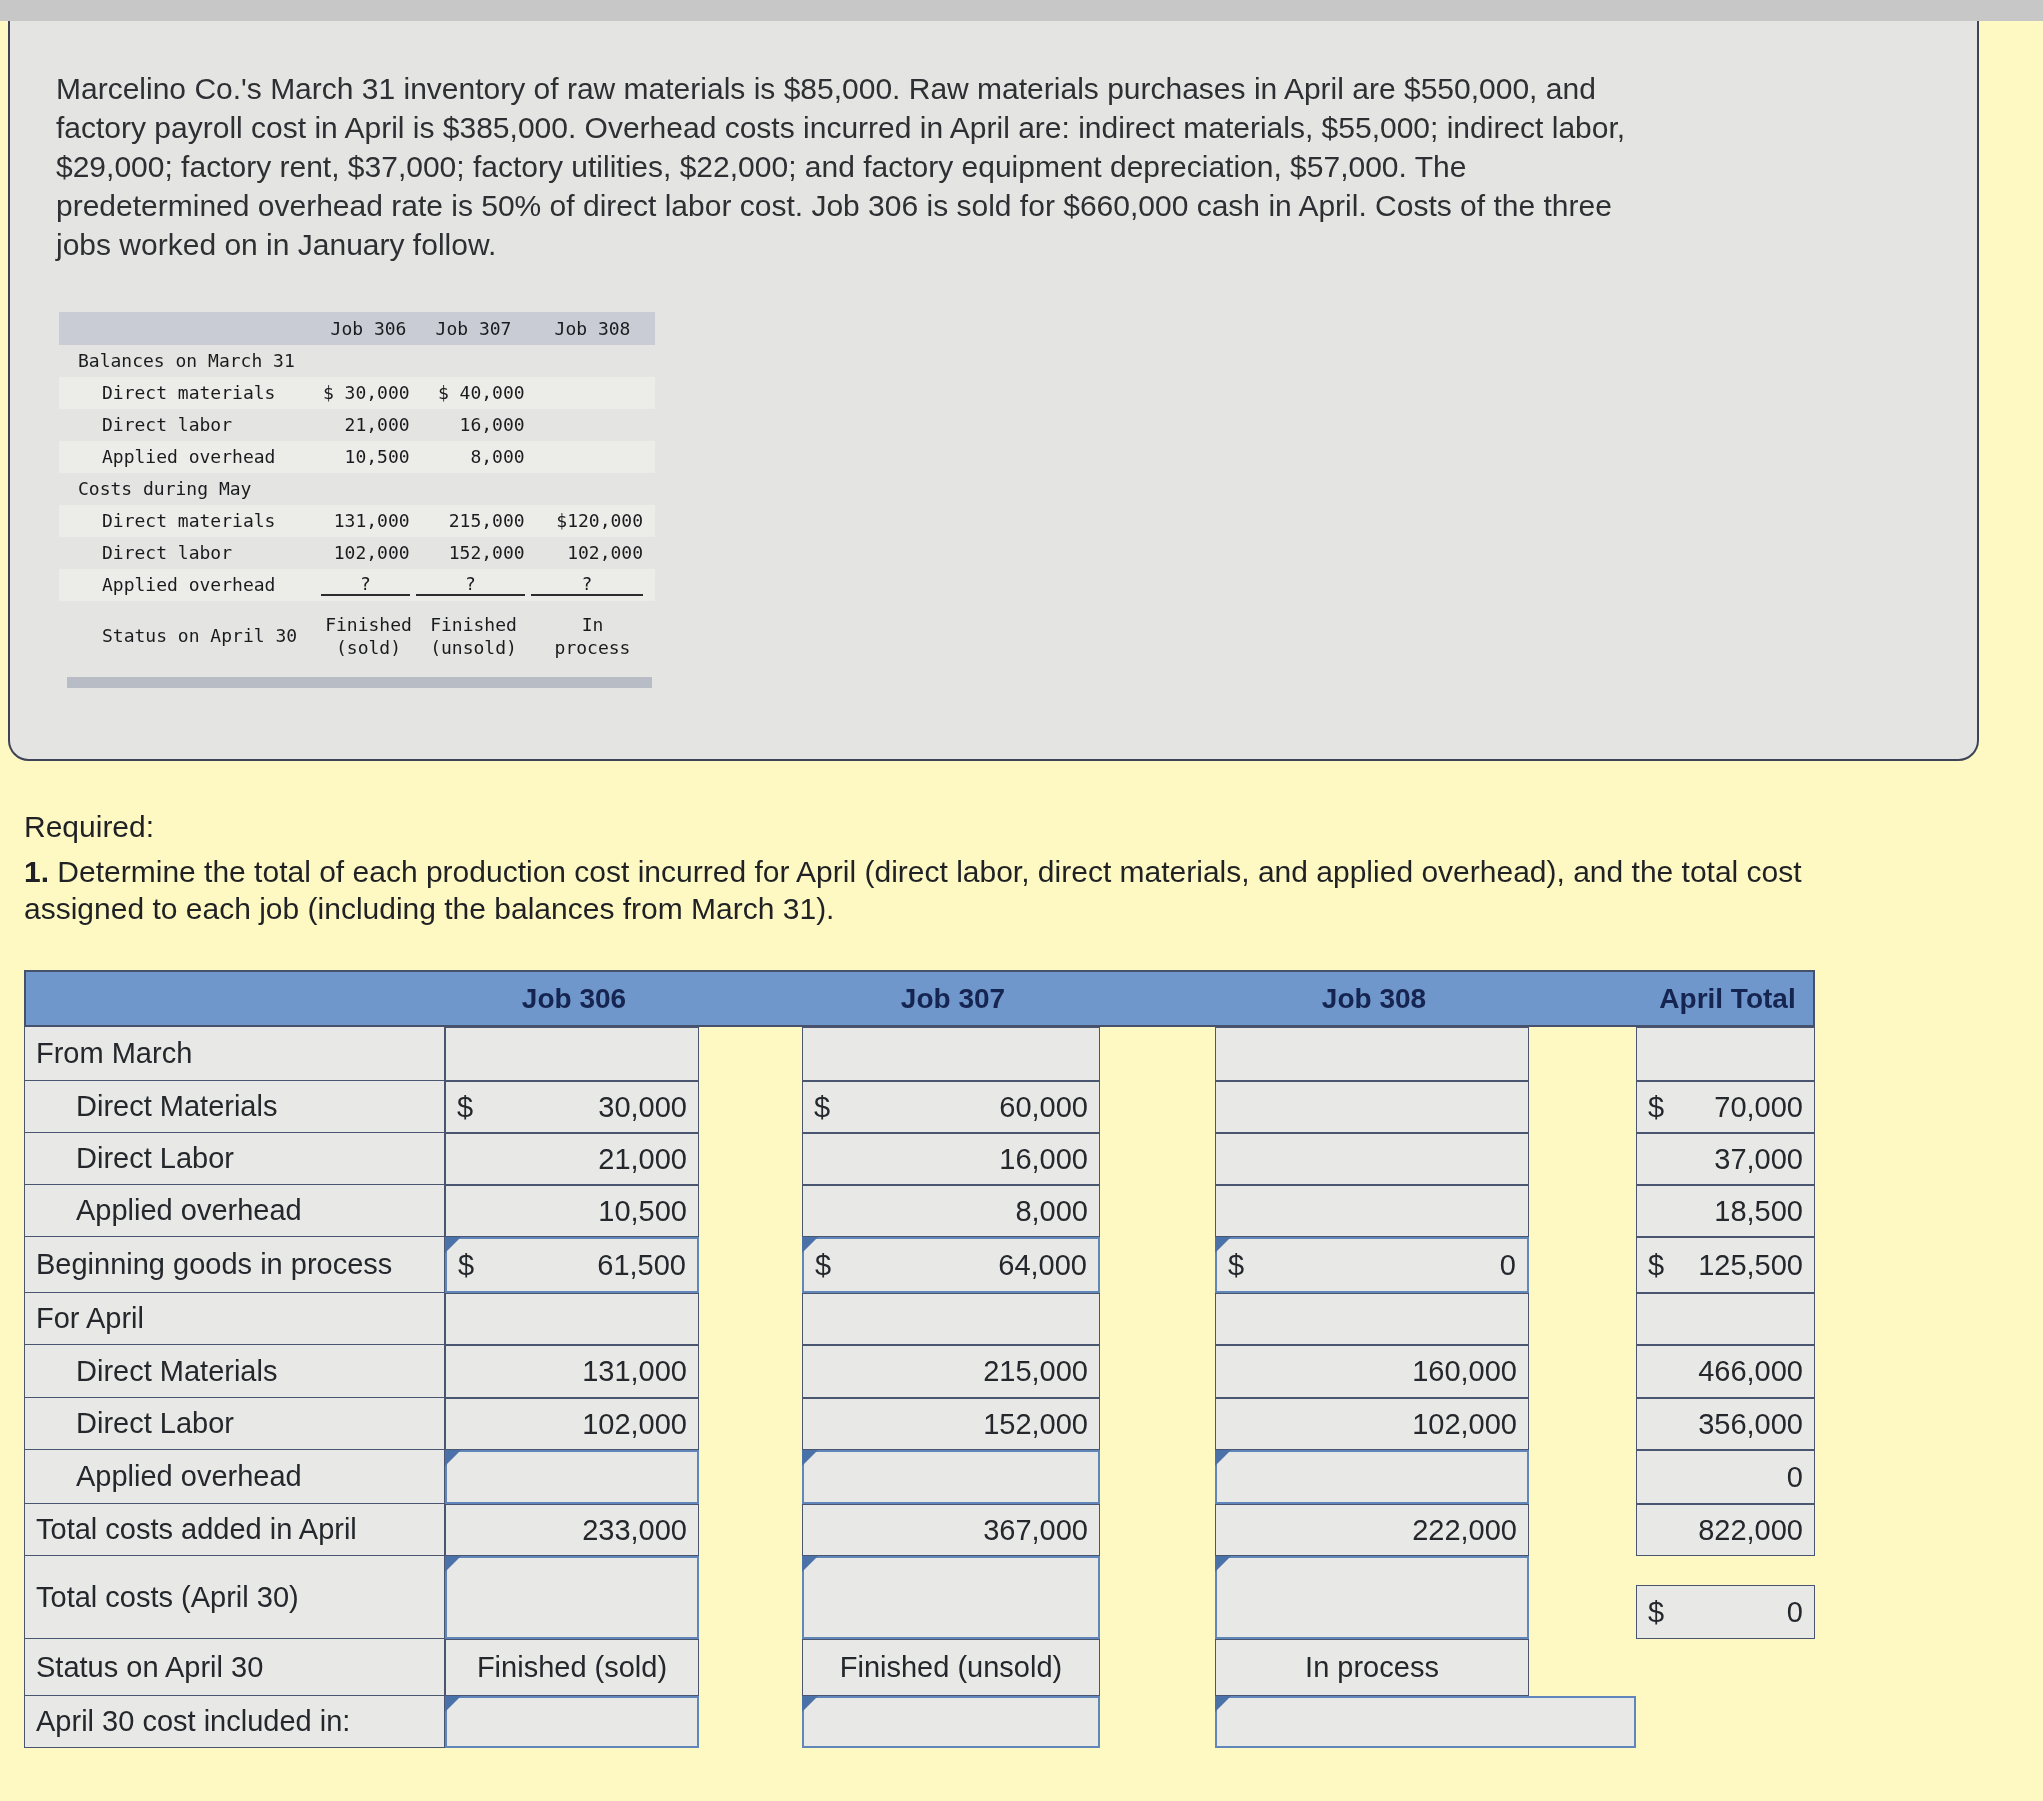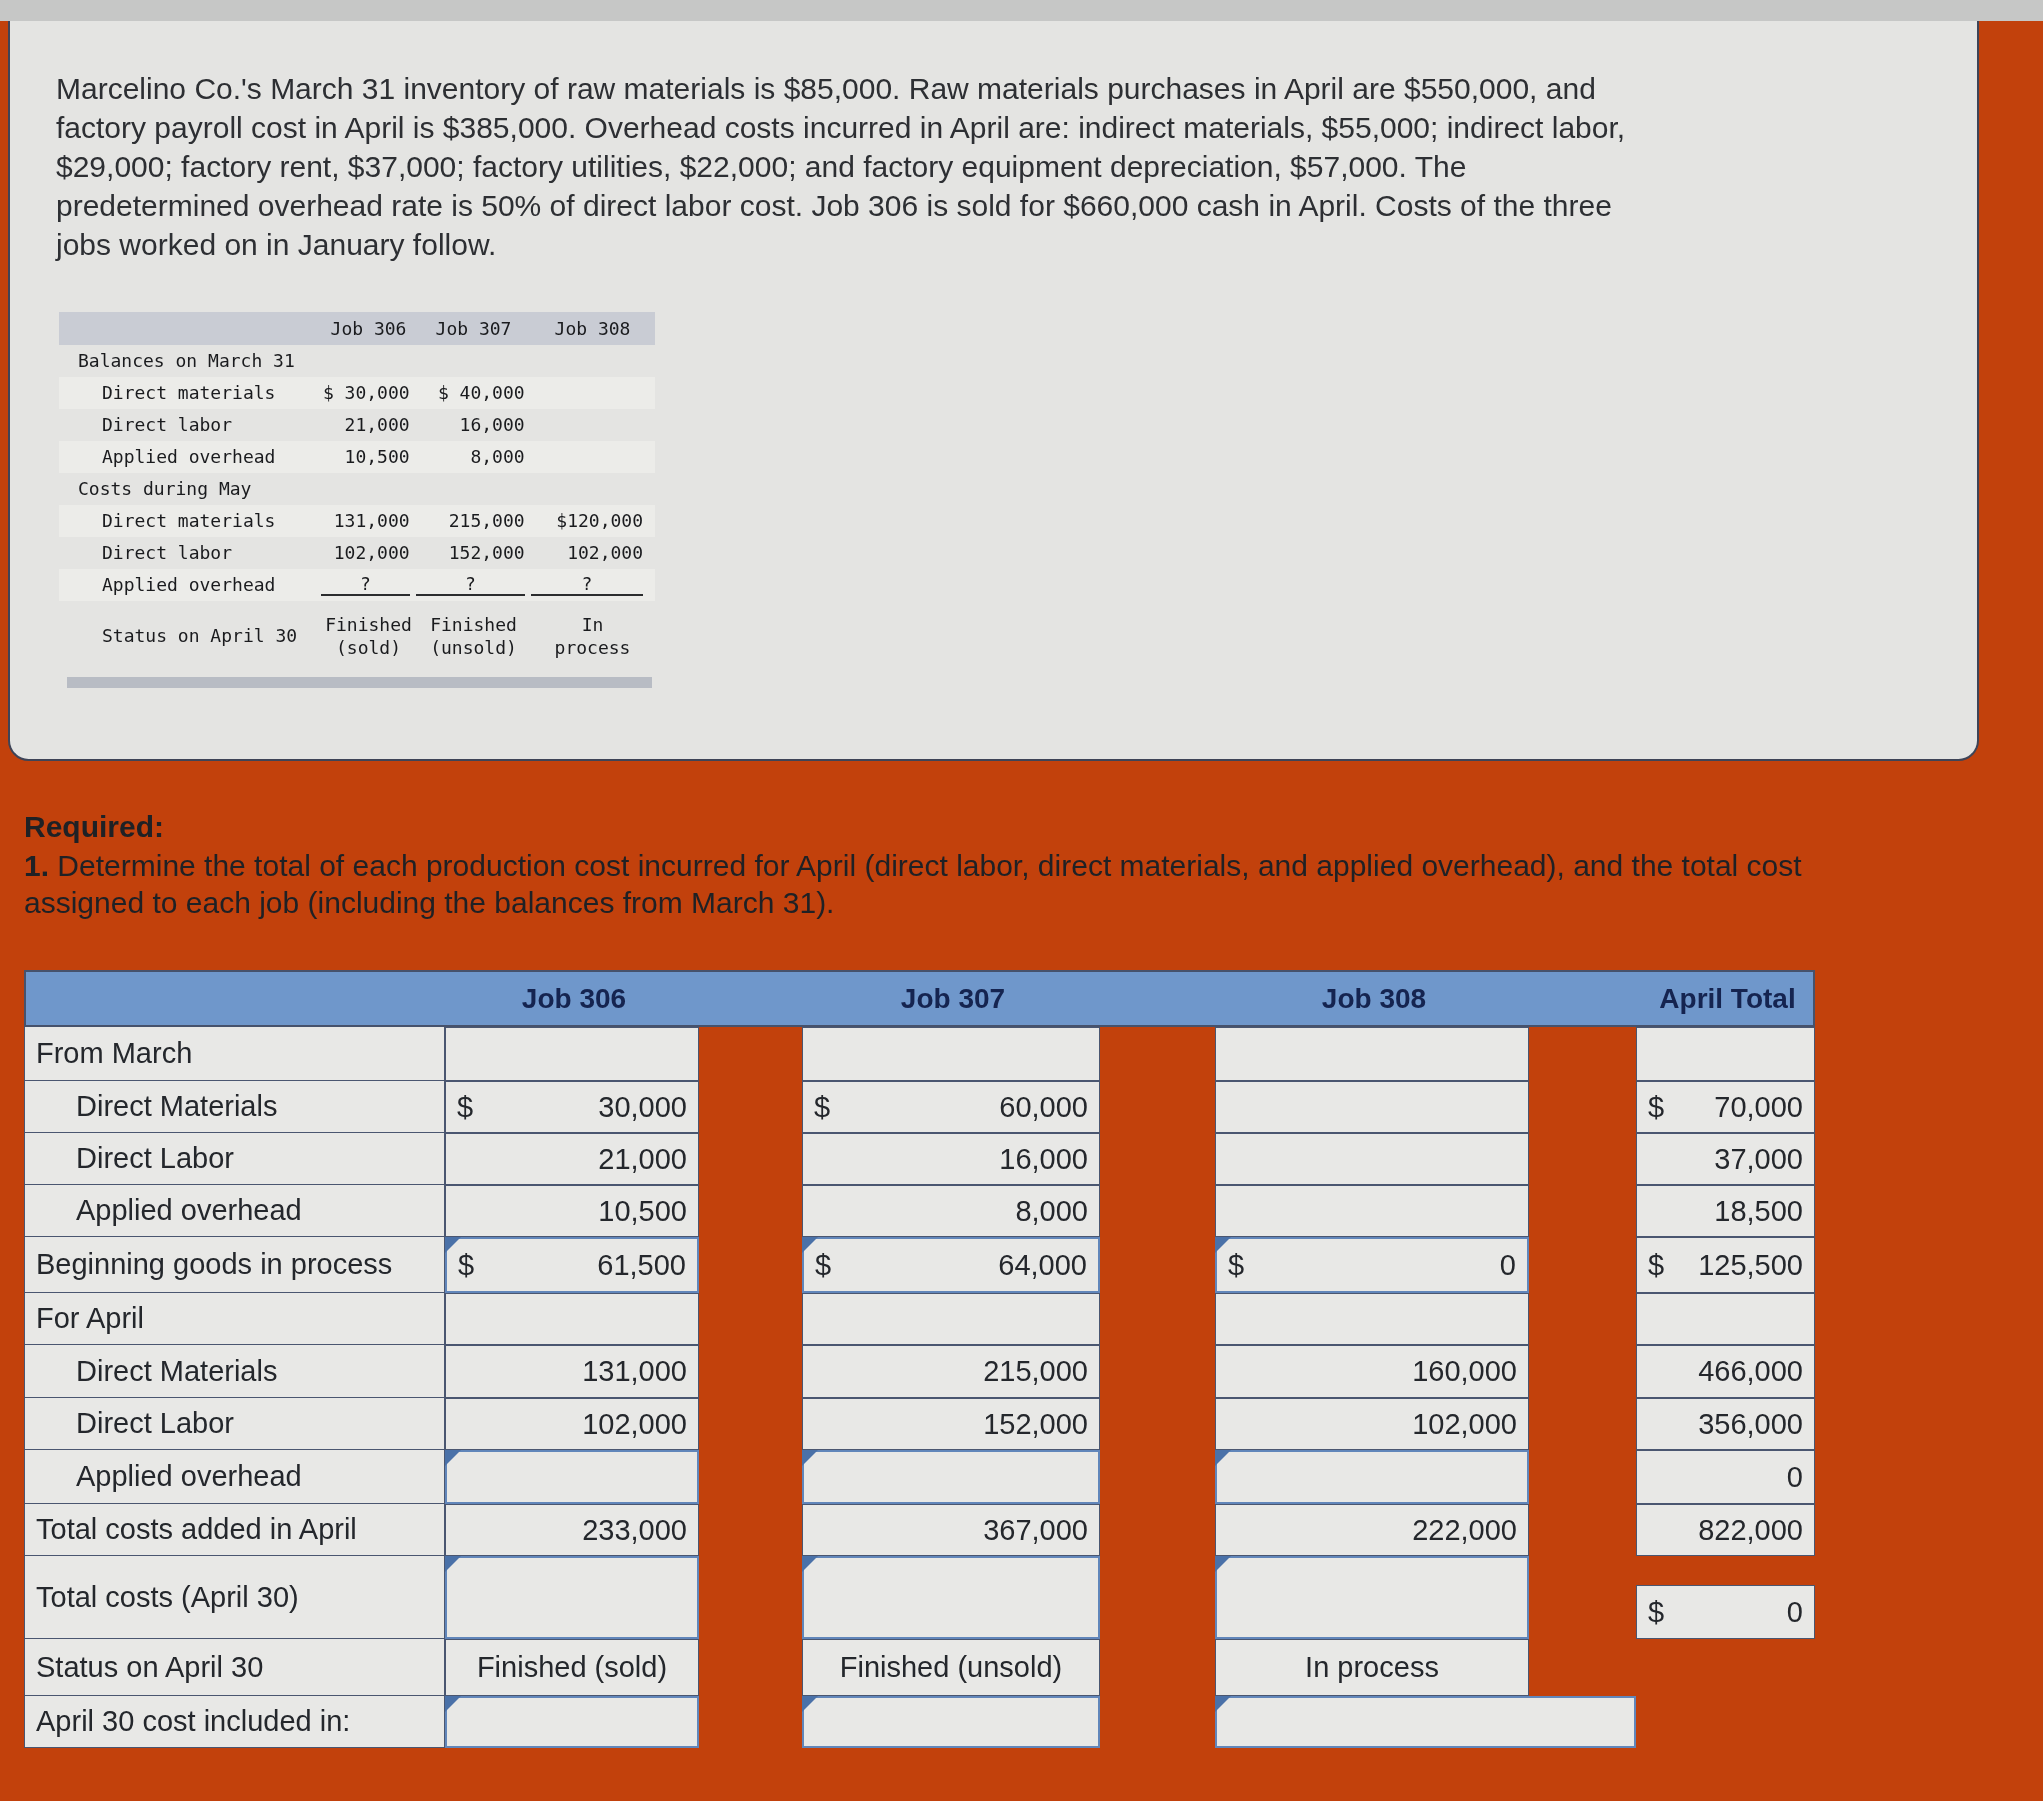--- a/index.html
+++ b/index.html
@@ -1,19 +1,19 @@
 <!DOCTYPE html>
 <html style="font-size:12.7px"><head>
 <meta charset="utf-8">
 <style>
   * { margin:0; padding:0; box-sizing:border-box; }
   html,body { background:#b9bab8; }
   #screen {
     position:relative; width:2044px; height:1802px;
-    background:#c2410c; overflow:hidden;
+    background:#fef9c3; overflow:hidden;
     font-family:"Liberation Sans", sans-serif; color:#26282c;
   }
   
   #topstrip { position:absolute; left:0; top:0; width:2044px; height:20.6px; background:#c6c7c6; }
 
   
   #panel {
     position:absolute; left:8px; top:20.6px; width:1971px; height:740px;
     background:#e4e4e2; border:2.4px solid #3e4457; border-top:none;
     border-radius:0 0 20.6px 20.6px;
@@ -36,21 +36,21 @@
   .mind  { padding-left:43px; }
   .mv { display:flex; justify-content:flex-end; align-items:center; padding-right:6.4px; text-align:right; }
   .mv.m308 { padding-right:11px; }
   .qline { flex:1; text-align:center; border-bottom:2.4px solid #2b2c2e; padding-bottom:0.8px; }
   .mstatus { display:grid; grid-template-columns:262px 95px 115px 123px; min-height:70px; align-items:center; }
   .ms { text-align:center; line-height:23px; }
   #jobs .botbar { height:11px; background:#b8bcc4; margin-top:6.4px; width:585px; margin-left:8px; }
 
   
   #required { position:absolute; left:24px; top:808px; font-size:30px; line-height:37px; color:#1f2125; }
-  #required .rh { font-weight:bold; margin-bottom:2px; }
+  #required .rh { font-weight:normal; margin-bottom:8px; }
   #required .ritem div { white-space:nowrap; }
   #required b { font-weight:bold; }
 
   
   #ws {
     position:absolute; left:24px; top:970px; width:1791px;
     display:grid;
     grid-template-columns:421px 254px 103px 298px 115px 314px 107px 179px;
     grid-template-rows:57px 54px 52px 52px 52px 56px 52px 53px 52px 54px 52px 83px 57px 52px;
     font-size:29px; color:#24272c;

